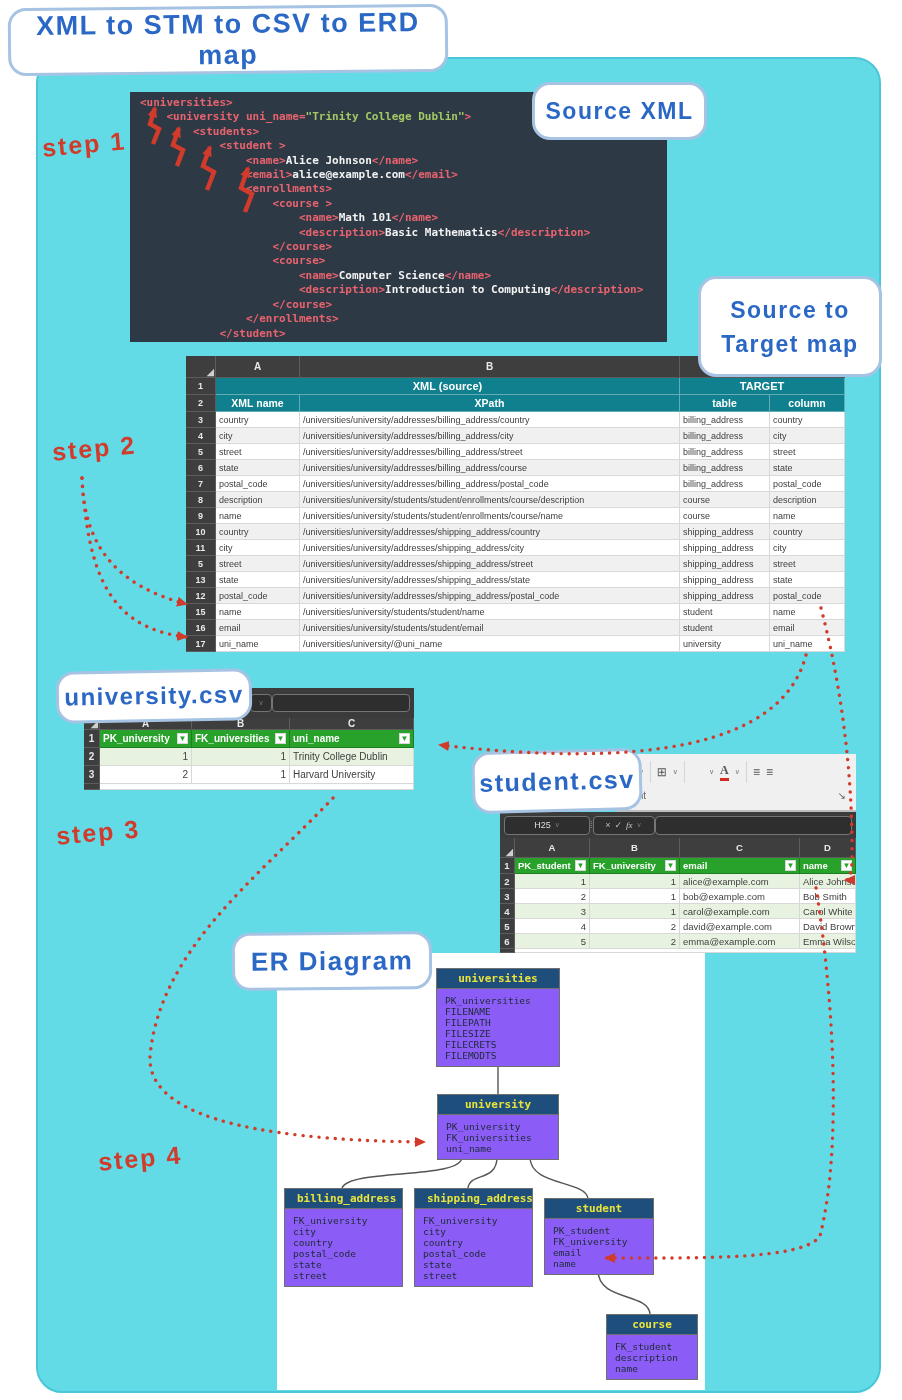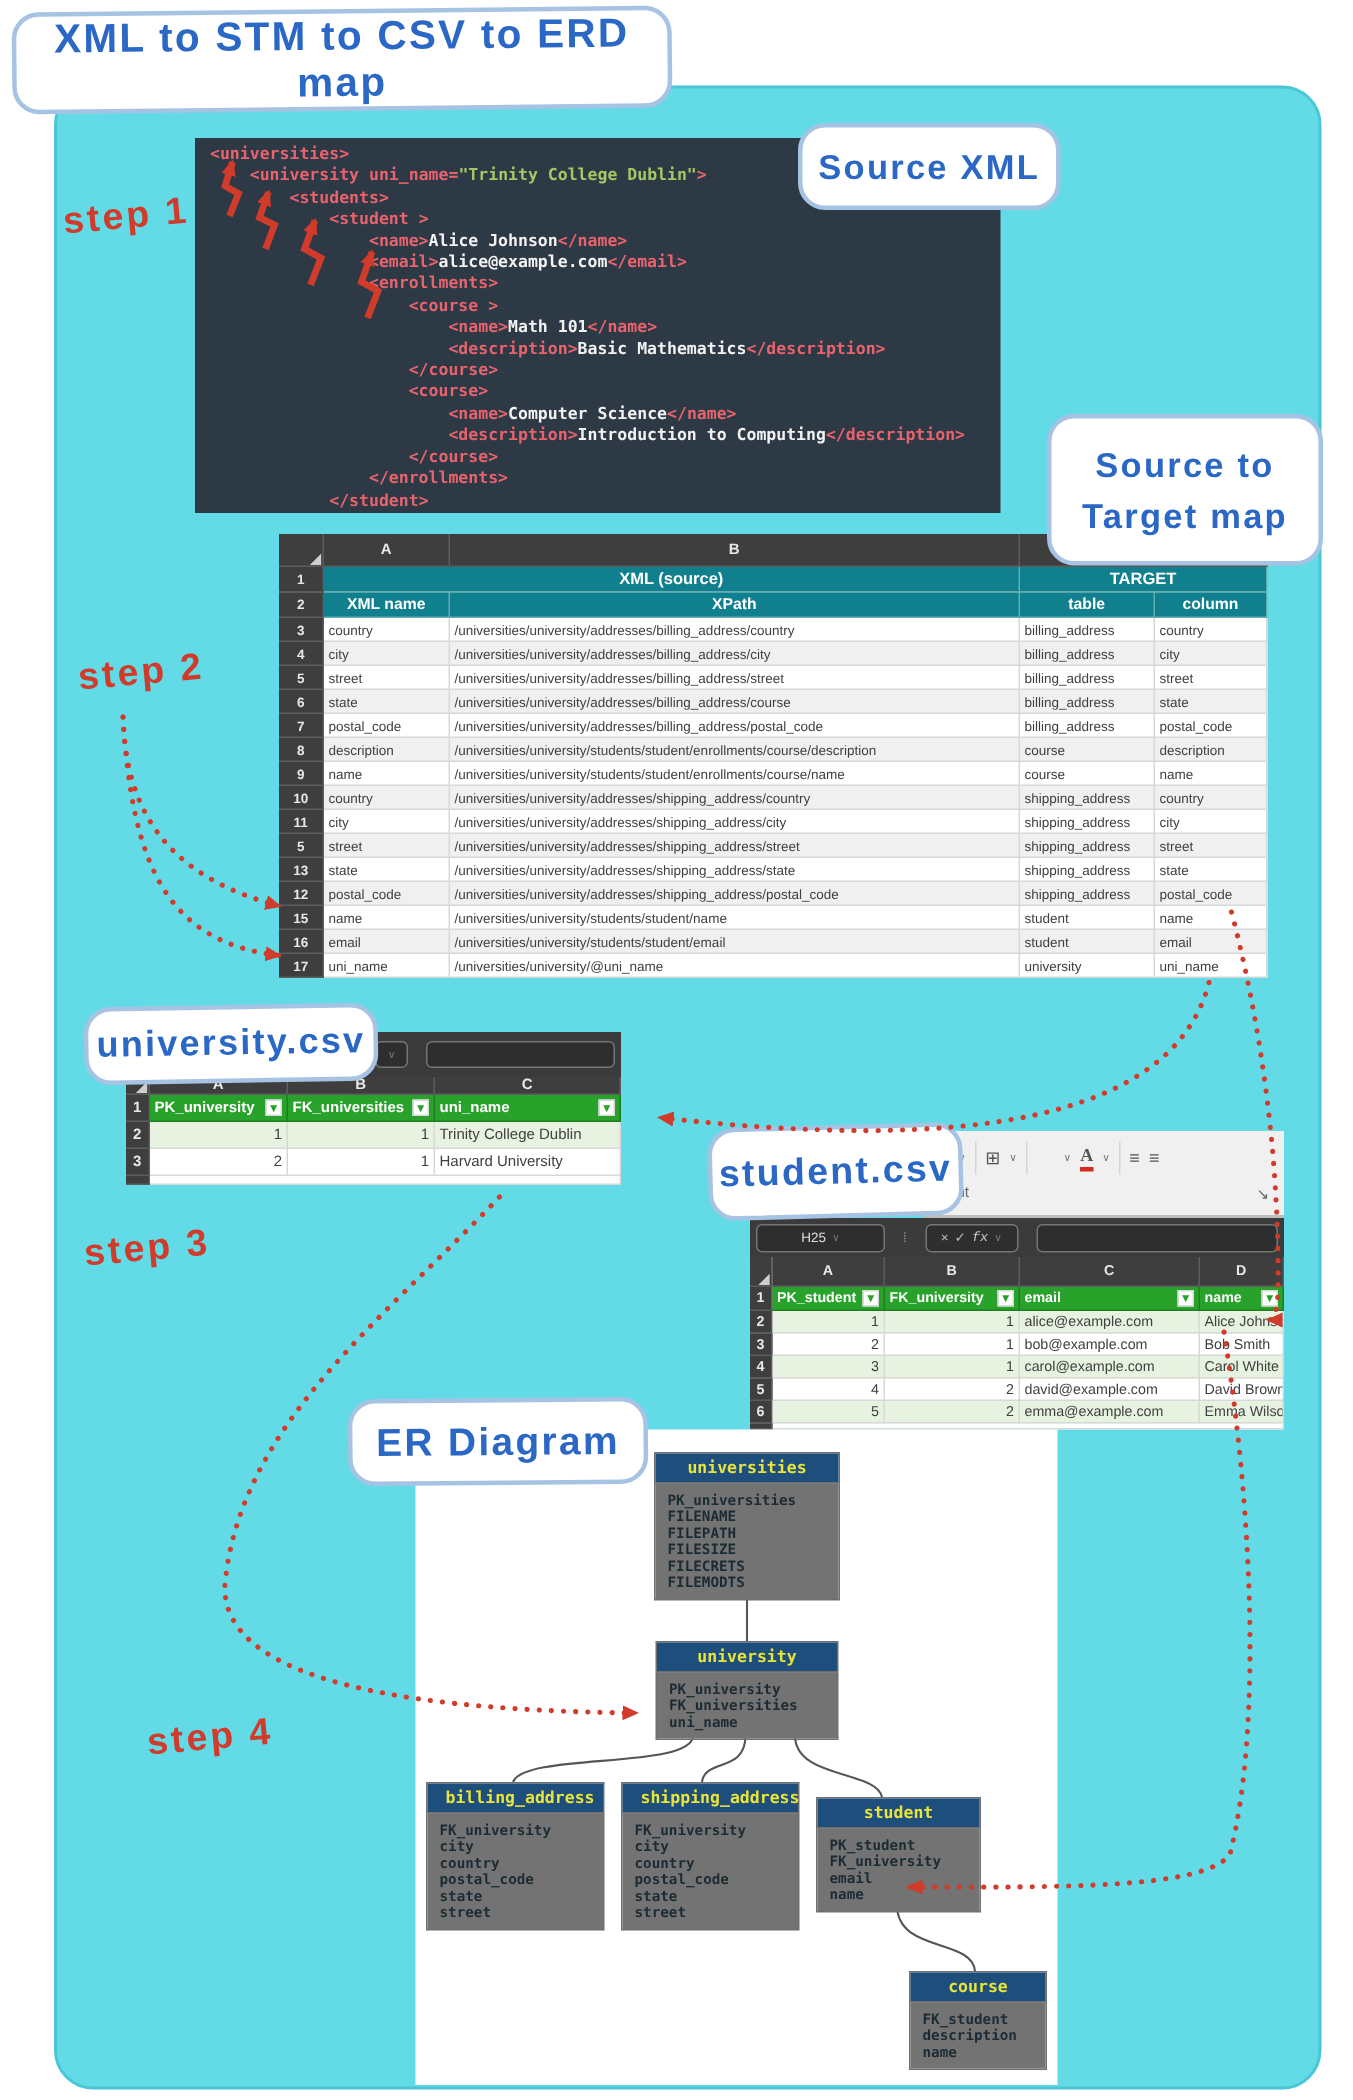--- a/index.html
+++ b/index.html
@@ -52,21 +52,21 @@
   #stm-sheet .h22{height:22px}#stm-sheet .h17{height:17px}.h16{height:16px}
   #stm-sheet .letters .cell{font-size:10px}
   #stm-sheet .grp{font-size:11px}
   #stm-sheet .hdr2{font-size:10.5px}
   
   #uni-sheet{left:84px;top:688px;width:330px}
   #uni-sheet .w-n{width:16px;flex:0 0 16px}#uni-sheet .w-a{width:92px;flex:0 0 92px}
   #uni-sheet .w-b{width:98px;flex:0 0 98px}#uni-sheet .w-c{width:124px;flex:0 0 124px}
   #uni-sheet .h18{height:18px}
   #uni-sheet .cell{font-size:10px}
-  .bar{background:#3b3b3b;display:flex;align-items:center;gap:12px;padding:0 4px}
+  .bar{background:#3b3b3b;display:flex;align-items:center;gap:0;padding:0 4px}
   .nbox{background:#2e2e2e;border:1px solid #757575;border-radius:4px;color:#ddd;
         font-size:9px;display:flex;align-items:center;justify-content:center;gap:4px}
   .fbox{background:#2e2e2e;border:1px solid #757575;border-radius:4px;height:18px;flex:1}
   .h20{height:20px}.h26{height:26px}.h30{height:30px}
   
   #stu-sheet{left:500px;top:812px;width:356px}
   #stu-sheet .w-n{width:15px;flex:0 0 15px}#stu-sheet .w-a{width:75px;flex:0 0 75px}
   #stu-sheet .w-b{width:90px;flex:0 0 90px}#stu-sheet .w-c{width:120px;flex:0 0 120px}
   #stu-sheet .w-d{width:56px;flex:0 0 56px}
   #stu-sheet .h15{height:15px}#stu-sheet .h16{height:16px}
@@ -81,21 +81,21 @@
   .fillic{display:inline-block;width:12px}
   .fillic .can{height:8px;background:#9a9a9a;border-radius:1px}
   .fillic .yb{height:3px;background:#f2df1d;margin-top:1px}
   .chev{font-size:7px;color:#777}
   
   #erd-panel{position:absolute;left:277px;top:953px;width:428px;height:437px;background:#fff;z-index:2}
   .entity{position:absolute;z-index:4;border:1px solid #6f6f6f;
           font-family:"DejaVu Sans Mono",monospace}
   .ehead{background:#1e4e7c;color:#e9e43c;font-weight:bold;font-size:11px;text-align:center;
          padding:3px 12px;border-bottom:1px solid #6f6f6f}
-  .ebody{background:#737373;color:#1c2b33;font-weight:bold;font-size:9.5px;line-height:11px;
+  .ebody{background:#8b5cf6;color:#1c2b33;font-weight:normal;font-size:9.5px;line-height:11px;
          padding:6px 0 5px 8px}
   #ent-universities{left:436px;top:968px;width:124px}
   #ent-university{left:437px;top:1094px;width:122px}
   #ent-billing{left:284px;top:1188px;width:119px}
   #ent-shipping{left:414px;top:1188px;width:119px}
   #ent-student{left:544px;top:1198px;width:110px}
   #ent-course{left:606px;top:1314px;width:92px}
   
   #connectors{position:absolute;left:0;top:0;z-index:3;pointer-events:none}
   #red-overlay{position:absolute;left:0;top:0;z-index:8;pointer-events:none}
@@ -314,21 +314,21 @@
   <div id="stu-sheet" class="sheet">
     <div class="bar h26">
       <div class="nbox" style="width:86px;height:19px">
           <span>H25</span>
           <span class="chev">∨</span>
         </div>
       <span style="color:#9a9a9a;font-size:9px">⁞</span>
       <div class="nbox" style="width:62px;height:19px">
         <span style="color:#bbb">×</span>
         <span style="color:#bbb">✓</span>
-        <span style="color:#ccc;font-style:italic;font-family:Liberation Mono, monospace">fx</span>
+        <span style="color:#ccc;font-style:italic;font-family:Liberation Serif, serif">fx</span>
         <span class="chev">∨</span>
       </div>
       <div class="fbox" style="height:19px"></div>
     </div>
     <div class="srow letters">
       <div class="cell dark w-n h20 corner">
           <span>◢</span>
         </div>
       <div class="cell dark w-a h20">A</div>
       <div class="cell dark w-b h20">B</div>

